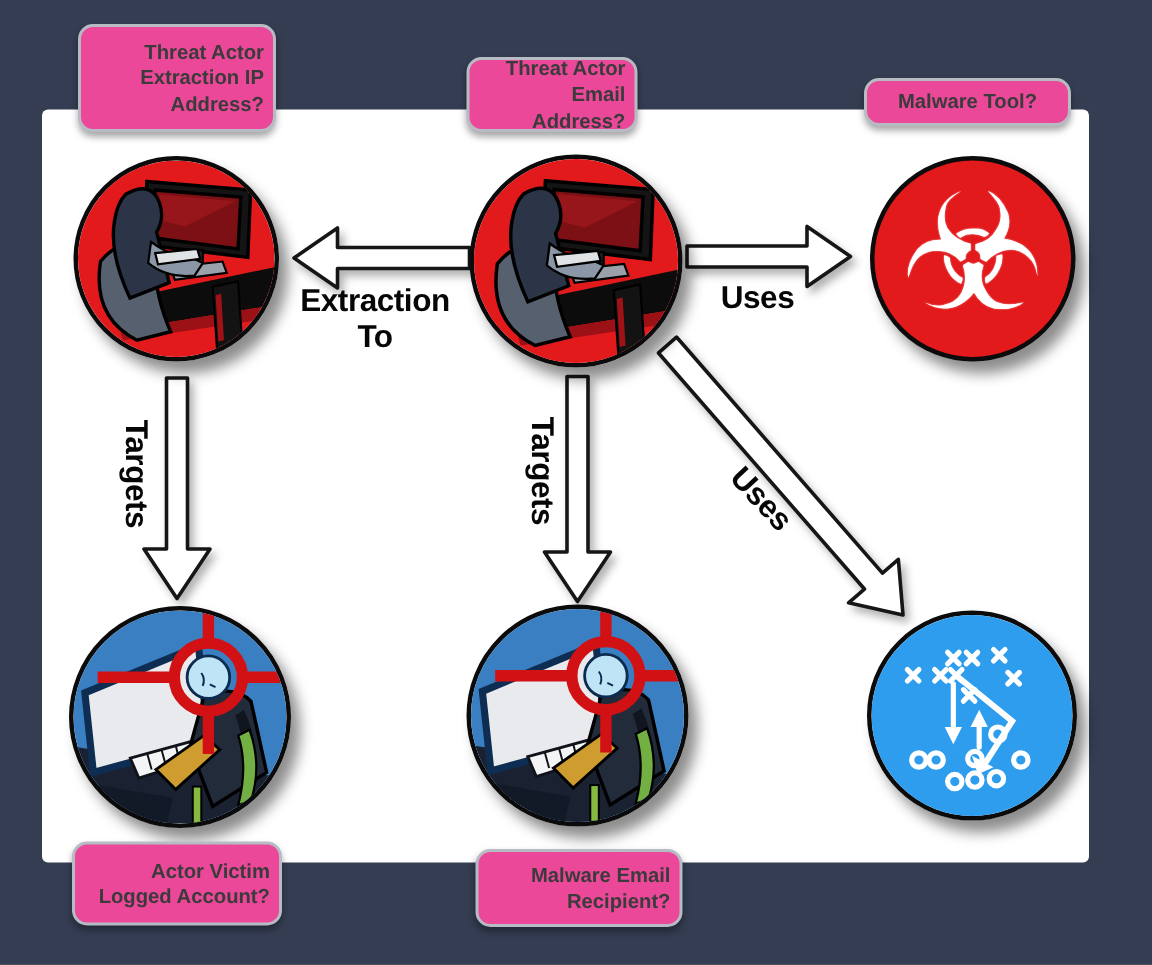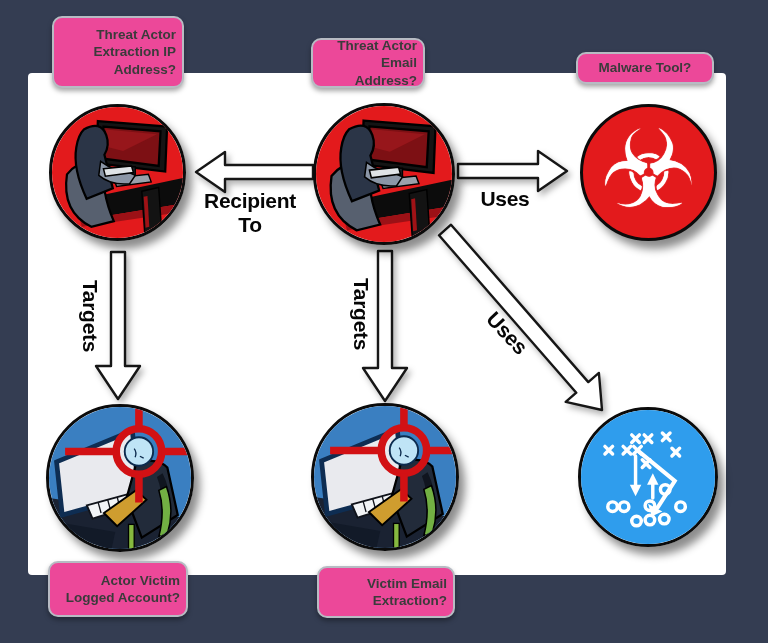--- a/index.html
+++ b/index.html
@@ -153,21 +153,21 @@
   <div class="panel"></div>
 
   <svg class="arrows arrow-shadow">
     <polygon points="196,172 225,152 225,165 313,165 313,179 225,179 225,192"></polygon>
     <polygon points="567,171 538,151 538,164 458,164 458,178 538,178 538,191"></polygon>
     <polygon points="111,252 125,252 125,366 140,366 118,399 96,366 111,366"></polygon>
     <polygon points="378,251 392,251 392,368 407,368 385,401 363,368 378,368"></polygon>
     <polygon points="439,235.3 576.3,392.7 565.7,401.9 602,410 598.9,372.9 588.3,382.1 451,224.7"></polygon>
   </svg>
 
-  <div class="elabel el-attr">Recipient To</div>
+  <div class="elabel el-attr">Extraction To</div>
   <div class="elabel el-uses-r">Uses</div>
   <div class="elabel el-tgt-l">Targets</div>
   <div class="elabel el-tgt-m">Targets</div>
   <div class="elabel el-uses-d">Uses</div>
 
   <div class="node n-threat-ip">
     <svg viewBox="0 0 140 140">
         <use href="#sym-threat"></use>
       </svg>
   </div>
@@ -201,16 +201,16 @@
   <div class="cap cap-tm">
     <span>Threat Actor Email Address?</span>
   </div>
   <div class="cap cap-tr">
     <span>Malware Tool?</span>
   </div>
   <div class="cap cap-bl">
     <span>Actor Victim Logged Account?</span>
   </div>
   <div class="cap cap-bm">
-    <span>Victim Email Extraction?</span>
+    <span>Malware Email Recipient?</span>
   </div>
 
 </div>
 
 </body></html>

